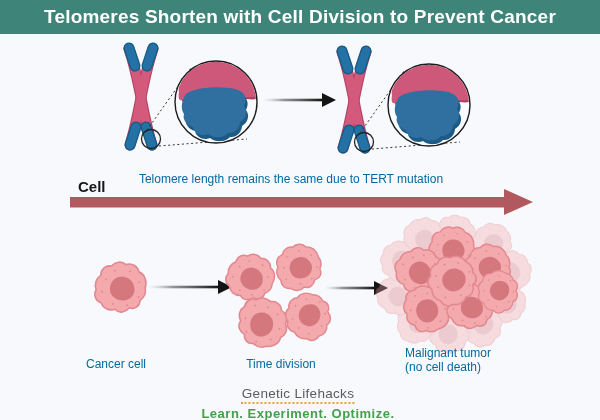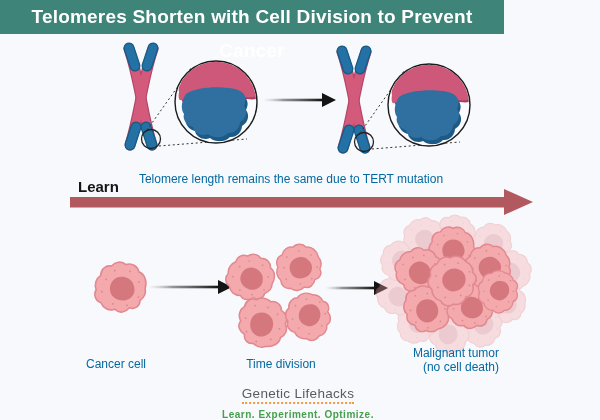--- a/index.html
+++ b/index.html
@@ -1,29 +1,29 @@
 <!DOCTYPE html>
 <html><head>
 <meta charset="utf-8">
 <style>
   html,body{margin:0;padding:0;background:#f8f9fc;}
   .page{position:relative;width:600px;height:420px;background:#f8f9fc;overflow:hidden;
         font-family:"Liberation Sans",sans-serif;}
-  .banner{position:absolute;top:0;left:0;width:504px;height:34px;background:#3e8478;}
+  .banner{position:absolute;top:0;left:0;width:600px;height:34px;background:#3e8478;}
   .banner h1{margin:0;line-height:34px;text-align:center;color:#ffffff;font-size:19px;
              font-weight:bold;letter-spacing:.2px;}
   svg.canvas{position:absolute;top:33px;left:0;}
   .t{position:absolute;color:#0369a1;font-size:12px;white-space:nowrap;}
   .center{transform:translateX(-50%);}
   .time{font-weight:bold;font-size:15px;color:#151515;}
-  .stage3{white-space:normal;width:94px;text-align:right;line-height:1.18;}
+  .stage3{white-space:normal;width:94px;text-align:left;line-height:1.18;}
   .brand{position:absolute;left:298px;transform:translateX(-50%);text-align:center;}
   .brand-name{font-weight:normal;font-size:13.5px;color:#5b5b5d;letter-spacing:.3px;
               border-bottom:2px dotted #f09a3e;padding-bottom:1px;display:inline-block;}
-  .brand-tag{font-weight:bold;font-size:10px;color:#44a04b;letter-spacing:.5px;}
+  .brand-tag{font-weight:bold;font-size:13px;color:#44a04b;letter-spacing:.5px;}
   .cbody{fill:#f4a9ac;stroke:#e18890;stroke-width:1.6;}
   .cnuc{fill:#d4787e;}
   .dots circle{fill:#c9767c;opacity:.65;}
   .band-dark{stroke:#b3466a;stroke-width:11;fill:none;stroke-linecap:round;}
   .band-pink{stroke:#d45a7c;stroke-width:8.6;fill:none;stroke-linecap:round;}
   .cap-dark{stroke:#175a84;stroke-width:11;fill:none;stroke-linecap:round;}
   .cap-blue{stroke:#2472a5;stroke-width:8.6;fill:none;stroke-linecap:round;}
   .dotline{stroke:#333;stroke-width:1;stroke-dasharray:2,2.6;fill:none;}
 </style>
 </head>
@@ -147,21 +147,21 @@
       <use href="#cell" transform="translate(452,216) scale(0.9)"></use>
       <use href="#cell" transform="translate(420,238) rotate(45) scale(0.92)"></use>
       <use href="#cell" transform="translate(488,234) rotate(-25) scale(0.9)"></use>
       <use href="#cell" transform="translate(428,276) rotate(70) scale(0.93)"></use>
       <use href="#cell" transform="translate(471,273) rotate(15) scale(0.9)"></use>
       <use href="#cell" transform="translate(498,258) rotate(-60) scale(0.8)"></use>
       <use href="#cell" transform="translate(452,247) rotate(-45) scale(0.95)"></use>
     </g>
   </svg>
 
-  <div class="t time" style="left:78px;top:178px;">Learn</div>
+  <div class="t time" style="left:78px;top:178px;">Cell</div>
   <div class="t center" style="left:291px;top:172px;">Telomere length remains the same due to TERT mutation</div>
 
   <div class="t center" style="left:116px;top:357px;">Cancer cell</div>
   <div class="t center" style="left:281px;top:357px;">Time division</div>
   <div class="t center stage3" style="left:452px;top:346px;">Malignant tumor (no cell death)</div>
 
   <div class="brand" style="top:384px;">
     <span class="brand-name">Genetic Lifehacks</span><br>
     <span class="brand-tag">Learn. Experiment. Optimize.</span>
   </div>

